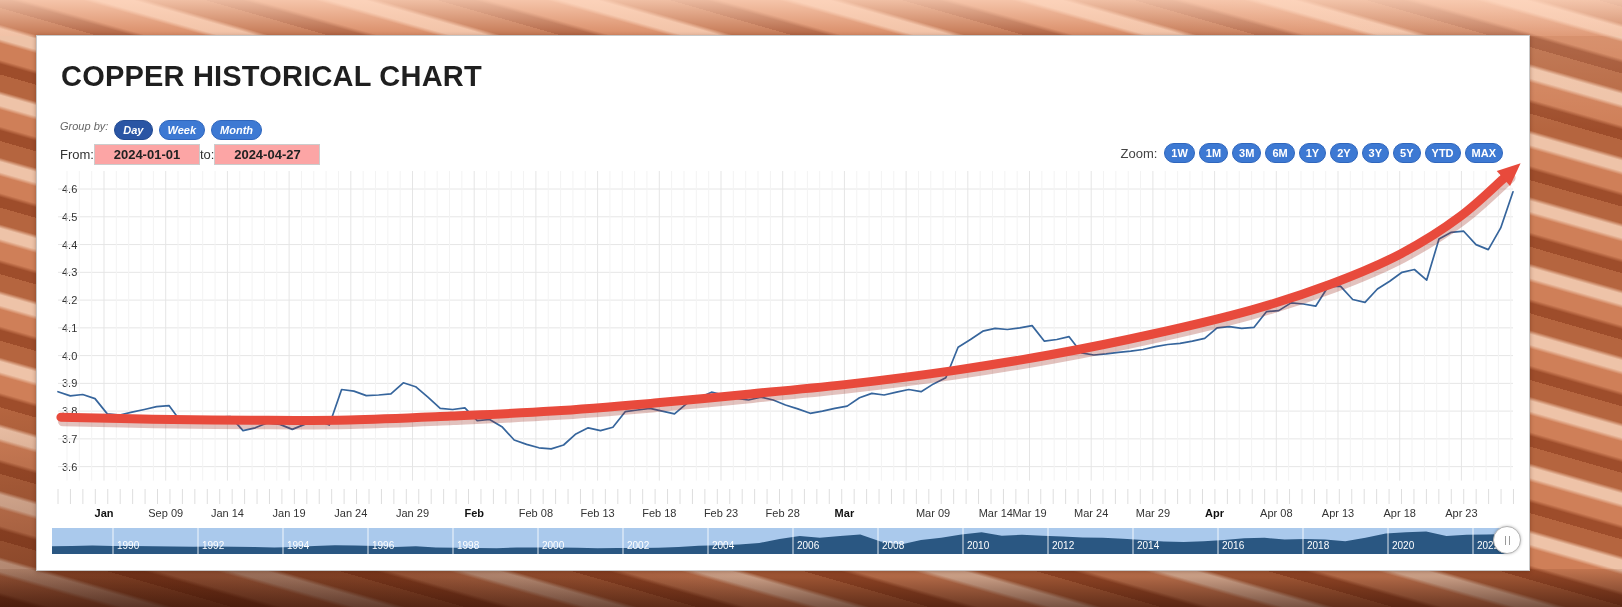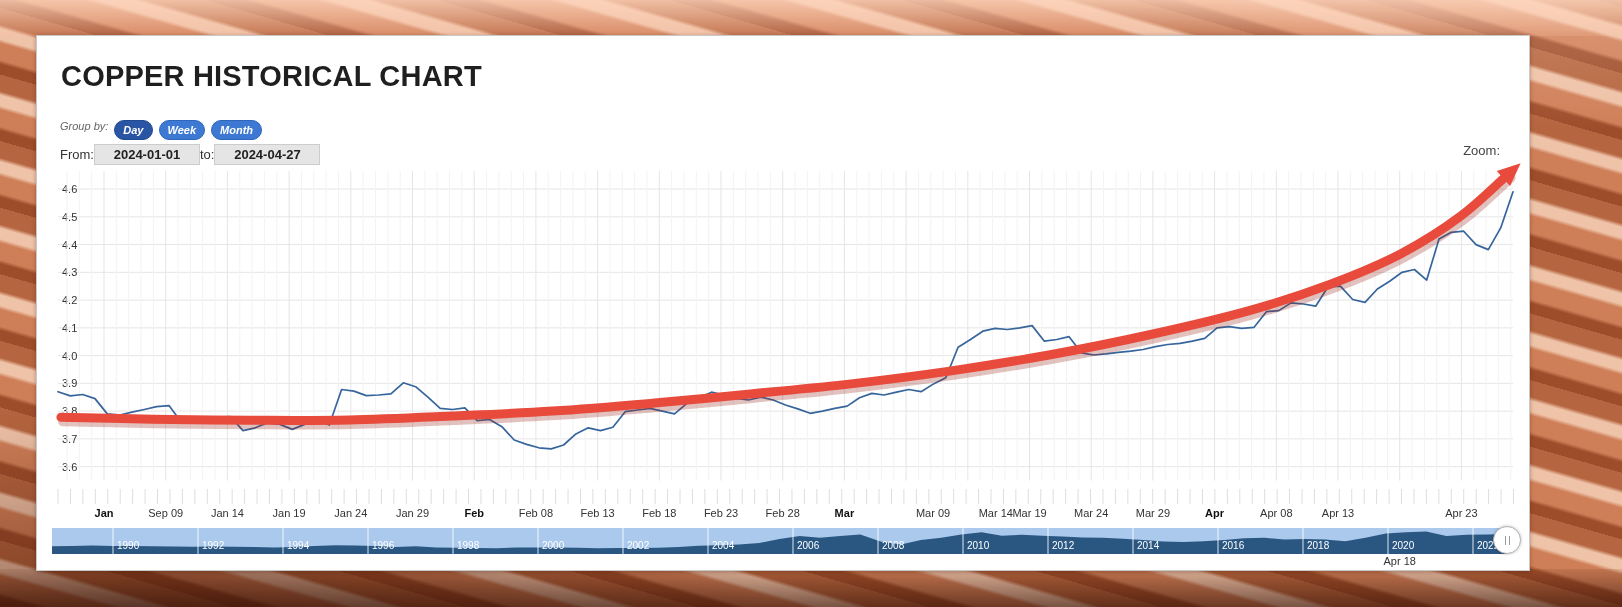--- a/index.html
+++ b/index.html
@@ -29,21 +29,21 @@
   .groupby-label{font-size:11px; color:#666;}
   .btn{
     display:inline-block; background:#3d79d3; border:1px solid #2f66bd; color:#fff;
     font-size:11px; font-weight:700; padding:3px 8px; border-radius:10px; cursor:pointer;
     text-align:center; line-height:12px;
   }
   .btn.selected{background:#2a55a4; border-color:#224a92;}
   .range-row{position:absolute; left:23px; top:108px; display:flex; align-items:center; }
   .range-label{font-size:13px; color:#333;}
   .date-input{
-    width:106px; height:21px; border:1px solid #ccc; background:#e5e5e5;
+    width:106px; height:21px; border:1px solid #ccc; background:#fca5a5;
     font-family:"Liberation Sans",sans-serif; font-size:13px; font-weight:700; color:#222;
     text-align:center;
   }
   .zoom-row{position:absolute; right:26px; top:107px; display:flex; align-items:center; gap:4px;}
   .zoom-label{font-size:13px; color:#444; margin-right:3px;text-align:right;}
   .zoom-row .btn{padding:3px 6px; min-width:24px;}
   .plot-wrap{position:absolute; left:21px; top:135px; width:1455px; height:340px; overflow:visible;}
   .plot-wrap svg{overflow:visible;}
   .xlabels{position:absolute; left:21px; top:471px; width:1455px; height:16px;}
   .xlabel{position:absolute; transform:translateX(-50%); font-size:11px; color:#333; white-space:nowrap;}
@@ -76,20 +76,32 @@
 
   <div class="range-row">
     <span class="range-label">From:</span>
     <input class="date-input" readonly="" value="2024-01-01" style="">
     <span class="range-label">to:</span>
     <input class="date-input" readonly="" value="2024-04-27" style="">
   </div>
 
   <div class="zoom-row">
     <span class="zoom-label">Zoom:</span>
+    <span id="zoom-buttons" style="display:flex;gap:4px;">
+        <span class="btn">1W</span>
+        <span class="btn">1M</span>
+        <span class="btn">3M</span>
+        <span class="btn">6M</span>
+        <span class="btn">1Y</span>
+        <span class="btn">2Y</span>
+        <span class="btn">3Y</span>
+        <span class="btn">5Y</span>
+        <span class="btn">YTD</span>
+        <span class="btn">MAX</span>
+      </span>
   </div>
 
   <div class="plot-wrap">
     <svg id="plot-svg" width="1455" height="340" viewBox="0 0 1455 340">
         <line x1="0" y1="295.644" x2="1455" y2="295.644" stroke="#e6e6e6" stroke-width="1"></line>
         <text x="4" y="299.644" font-size="11" fill="#333" font-family="Liberation Sans, sans-serif">3.6</text>
         <line x1="0" y1="267.88399999999996" x2="1455" y2="267.88399999999996" stroke="#e6e6e6" stroke-width="1"></line>
         <text x="4" y="271.88399999999996" font-size="11" fill="#333" font-family="Liberation Sans, sans-serif">3.7</text>
         <line x1="0" y1="240.12400000000008" x2="1455" y2="240.12400000000008" stroke="#e6e6e6" stroke-width="1"></line>
         <text x="4" y="244.12400000000008" font-size="11" fill="#333" font-family="Liberation Sans, sans-serif">3.8</text>
@@ -369,21 +381,21 @@
       <span class="xlabel" style="left: 724.7px;">Feb 28</span>
       <span class="xlabel bold" style="left: 786.4px;">Mar</span>
       <span class="xlabel" style="left: 875px;">Mar 09</span>
       <span class="xlabel" style="left: 909.8px; margin-left: 28px;">Mar 14</span>
       <span class="xlabel" style="left: 971.5px;">Mar 19</span>
       <span class="xlabel" style="left: 1033.2px;">Mar 24</span>
       <span class="xlabel" style="left: 1094.9px;">Mar 29</span>
       <span class="xlabel bold" style="left: 1156.6px;">Apr</span>
       <span class="xlabel" style="left: 1218.3px;">Apr 08</span>
       <span class="xlabel" style="left: 1280px;">Apr 13</span>
-      <span class="xlabel" style="left: 1341.7px; margin-top: 48px;">Apr 18</span>
+      <span class="xlabel" style="left: 1341.7px;">Apr 18</span>
       <span class="xlabel" style="left: 1403.4px;">Apr 23</span>
     </div>
 
   <div class="nav-wrap">
     <svg id="nav-svg" width="1455" height="26" viewBox="0 0 1455 26">
         <rect x="0" y="0" width="1455" height="26" fill="#aac9ec"></rect>
         <path d="M0,26 L0.0,18.3 L20.2,17.9 L40.4,17.5 L60.6,18.1 L80.8,17.9 L101.0,18.3 L121.3,18.5 L141.5,18.7 L161.7,18.5 L181.9,18.7 L202.1,19.0 L222.3,19.6 L242.5,19.0 L262.7,17.9 L282.9,17.3 L303.1,17.5 L323.3,18.1 L343.5,19.0 L363.8,18.3 L384.0,19.4 L404.2,19.7 L424.4,20.1 L444.6,20.2 L464.8,19.6 L485.0,19.5 L505.2,19.4 L525.4,19.8 L545.6,20.2 L565.8,19.9 L586.0,20.0 L606.3,19.8 L626.5,19.0 L646.7,17.7 L666.9,17.3 L687.1,16.6 L707.3,14.9 L727.5,11.1 L747.7,8.1 L767.9,9.8 L788.1,8.1 L808.3,6.4 L828.5,13.6 L848.8,16.6 L869.0,11.9 L889.2,9.8 L909.4,6.4 L929.6,4.3 L949.8,7.7 L970.0,6.8 L990.2,7.7 L1010.4,8.5 L1030.6,9.4 L1050.8,9.8 L1071.0,10.7 L1091.3,11.9 L1111.5,13.6 L1131.7,14.1 L1151.9,13.2 L1172.1,11.9 L1192.3,10.2 L1212.5,9.8 L1232.7,11.5 L1252.9,11.1 L1273.1,11.5 L1293.3,13.2 L1313.5,9.8 L1333.8,5.6 L1354.0,4.3 L1374.2,3.4 L1394.4,8.1 L1414.6,6.8 L1434.8,6.4 L1455.0,6.0 L1455,26 Z" fill="#2a5782"></path>
         <line x1="61" y1="0" x2="61" y2="26" stroke="rgba(255,255,255,0.85)" stroke-width="1"></line>
         <text x="65" y="21" font-size="10" fill="#ffffff" font-family="Liberation Sans, sans-serif">1990</text>
         <line x1="146" y1="0" x2="146" y2="26" stroke="rgba(255,255,255,0.85)" stroke-width="1"></line>

